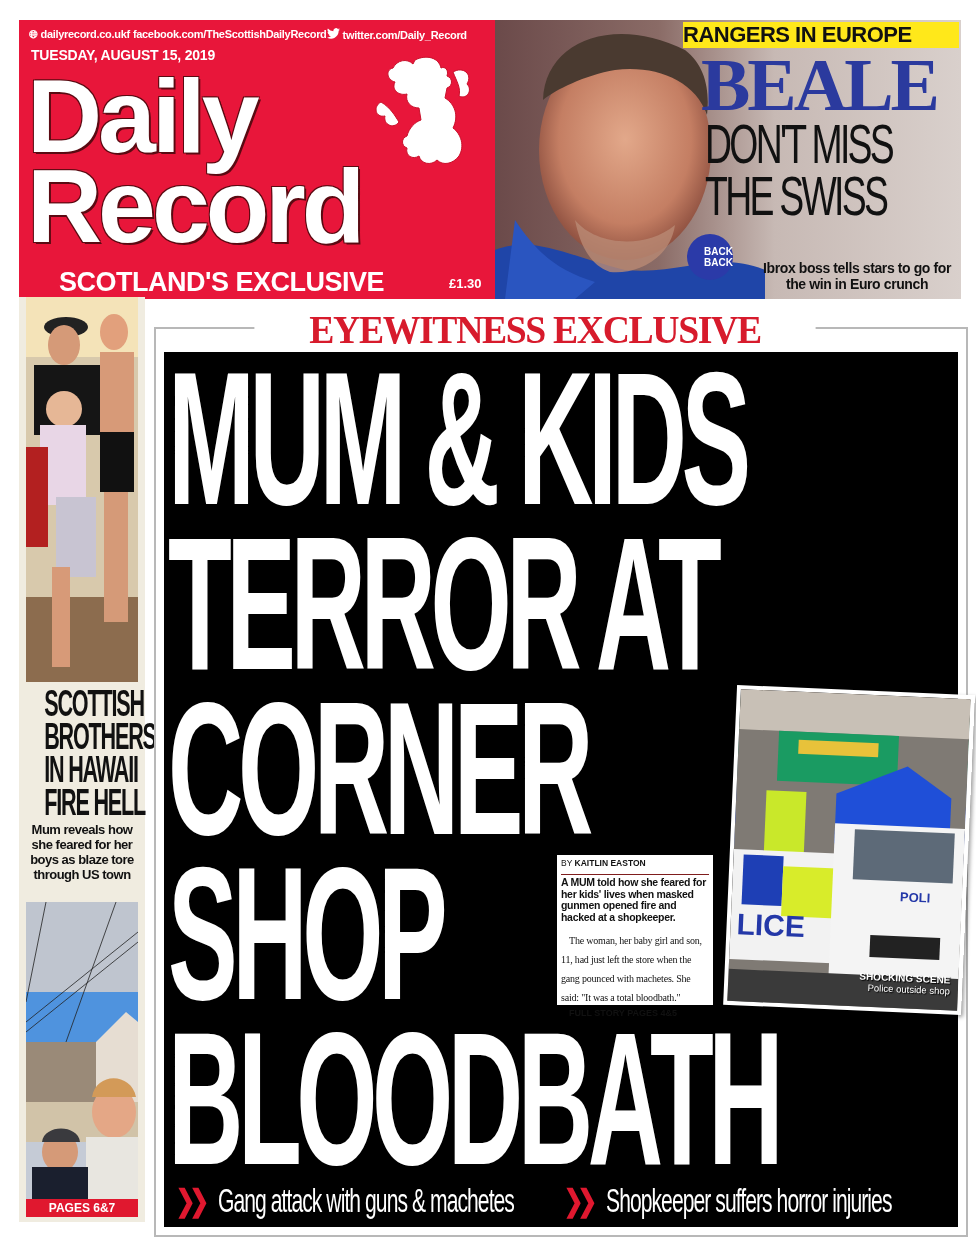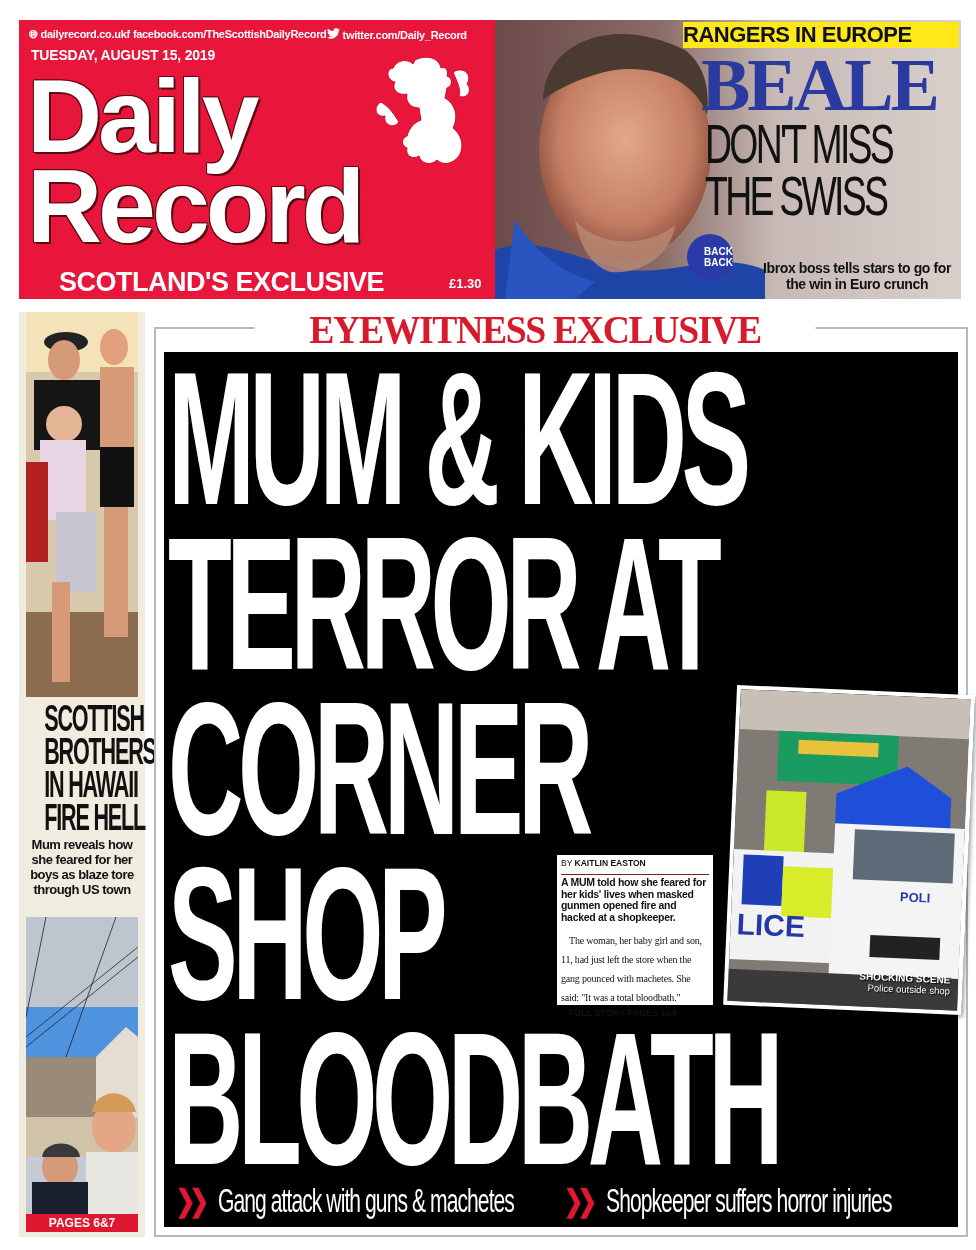--- a/index.html
+++ b/index.html
@@ -67,21 +67,21 @@
     font-weight: bold; color: #111; line-height: 16px; text-align: center; letter-spacing: -0.4px;
   }
   .back-page {
     position: absolute; left: 192px; top: 214px; width: 46px; height: 46px; border-radius: 50%;
     background: #2b3aa8; color: #fff; font-size: 10px; font-weight: 900; text-align: right;
     line-height: 11px; padding-top: 12px;
   }
 
   
   .sidebar {
-    position: absolute; left: 19px; top: 312px; width: 126px; height: 925px;
+    position: absolute; left: 19px; top: 297px; width: 126px; height: 925px;
     background: #f0ece0;
   }
   .sb-photo1 {
     position: absolute; left: 7px; top: 0; width: 112px; height: 385px;
     background: linear-gradient(180deg, #f3e1b4 0%, #d9c8a8 30%, #b4a48f 60%, #a48c6e 85%, #7b624a 100%);
     overflow: hidden;
   }
   .sb-head-wrap { position: absolute; left: 0; top: 390px; width: 126px; height: 135px; overflow: visible; }
   .sb-head-line {
     display: block; text-align: center; font-size: 36px; font-weight: 900; line-height: 33px;

